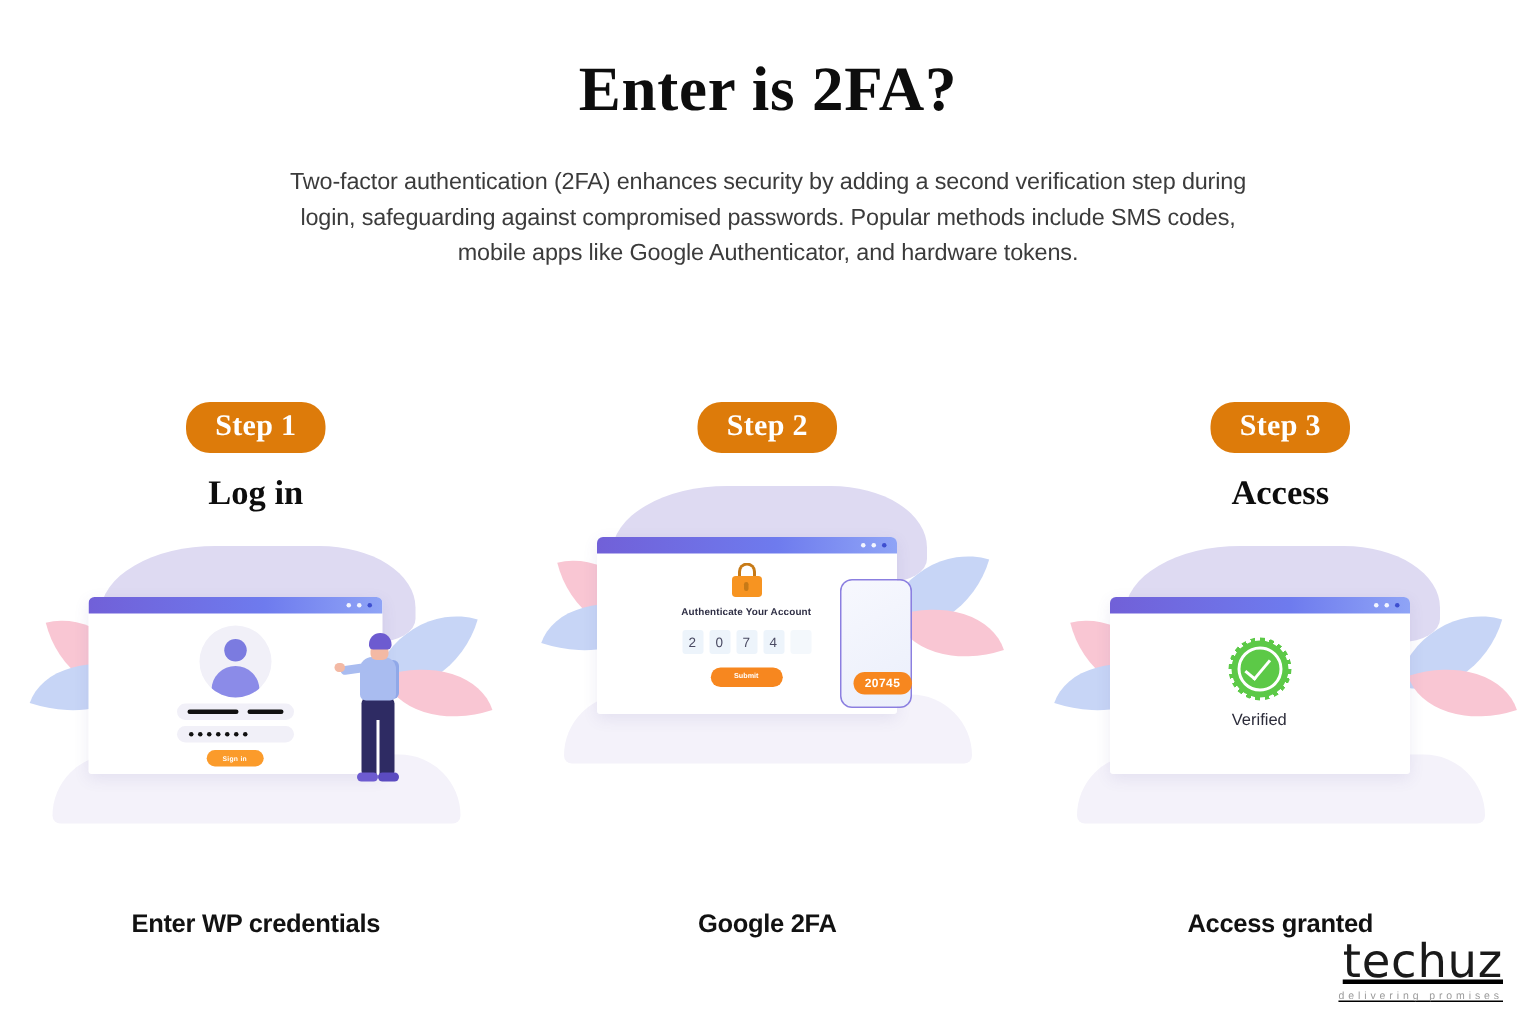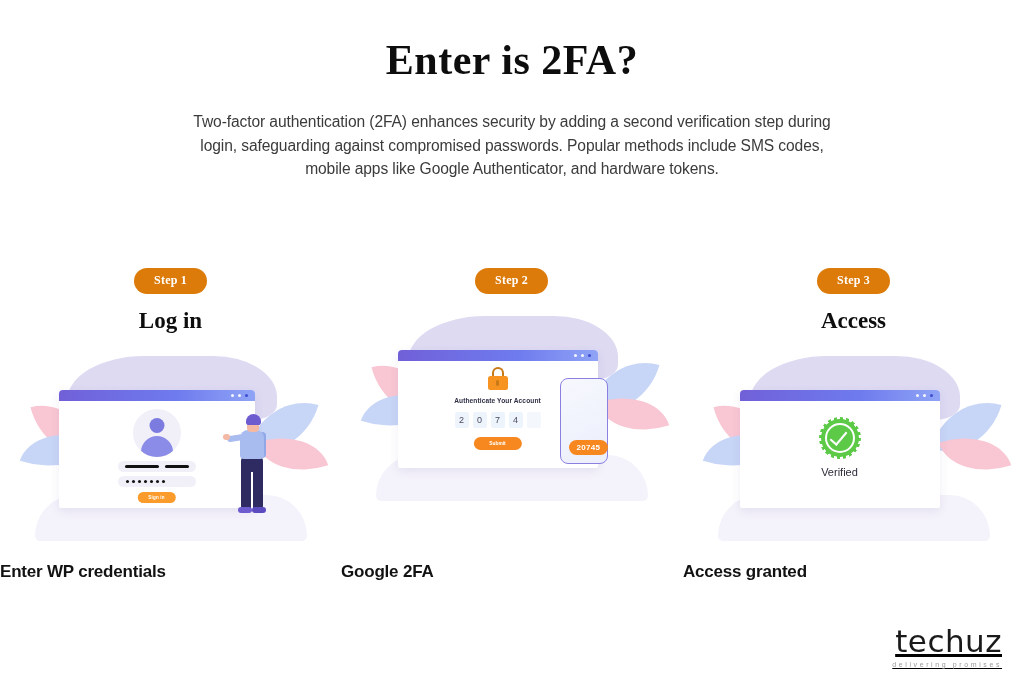--- a/index.html
+++ b/index.html
@@ -39,21 +39,21 @@
   .col-2 { left: 341px; }
   .col-3 { left: 683px; }
 
   .badge-wrap { text-align: center; }
   .badge {
     display: inline-block;
     background: #DD7B0A;
     color: #ffffff;
     font-family: "Liberation Serif", serif;
     font-weight: 700;
-    font-size: 12px;
+    font-size: 20px;
     padding: 5px 20px 6px;
     border-radius: 16px;
     letter-spacing: 0.2px;
   }
   .step-title {
     margin-top: 14px;
     text-align: center;
     font-family: "Liberation Serif", serif;
     font-weight: 700;
     font-size: 23px;
@@ -228,22 +228,22 @@
     border: 2.6px solid #ffffff; border-top: none; border-left: none;
     transform: rotate(40deg);
   }
   .verified-text {
     margin-top: 9px; font-size: 11px; color: #2C2C3A; font-weight: 400;
   }
 
   
   .captions { position: absolute; top: 562px; left: 0; width: 1024px; height: 30px; }
   .caption {
-    position: absolute; width: 341px; text-align: left;
-    font-size: 17px; font-weight: 700; color: #121212; letter-spacing: -0.2px;
+    position: absolute; width: 341px; text-align: center;
+    font-size: 17px; font-weight: 700; color: #121212; letter-spacing: -0.2px; margin-top: 44px;
   }
   .cap-1 { left: 0; } .cap-2 { left: 341px; } .cap-3 { left: 683px; }
 
   
   .logo { position: absolute; right: 22px; bottom: 22px; text-align: right; text-decoration: underline; }
   .logo-name {
     font-size: 31px; color: #1A1A1A; letter-spacing: 0.5px; line-height: 1;
     font-family: "DejaVu Sans", sans-serif; font-weight: 400;
   }
   .logo-tag {

